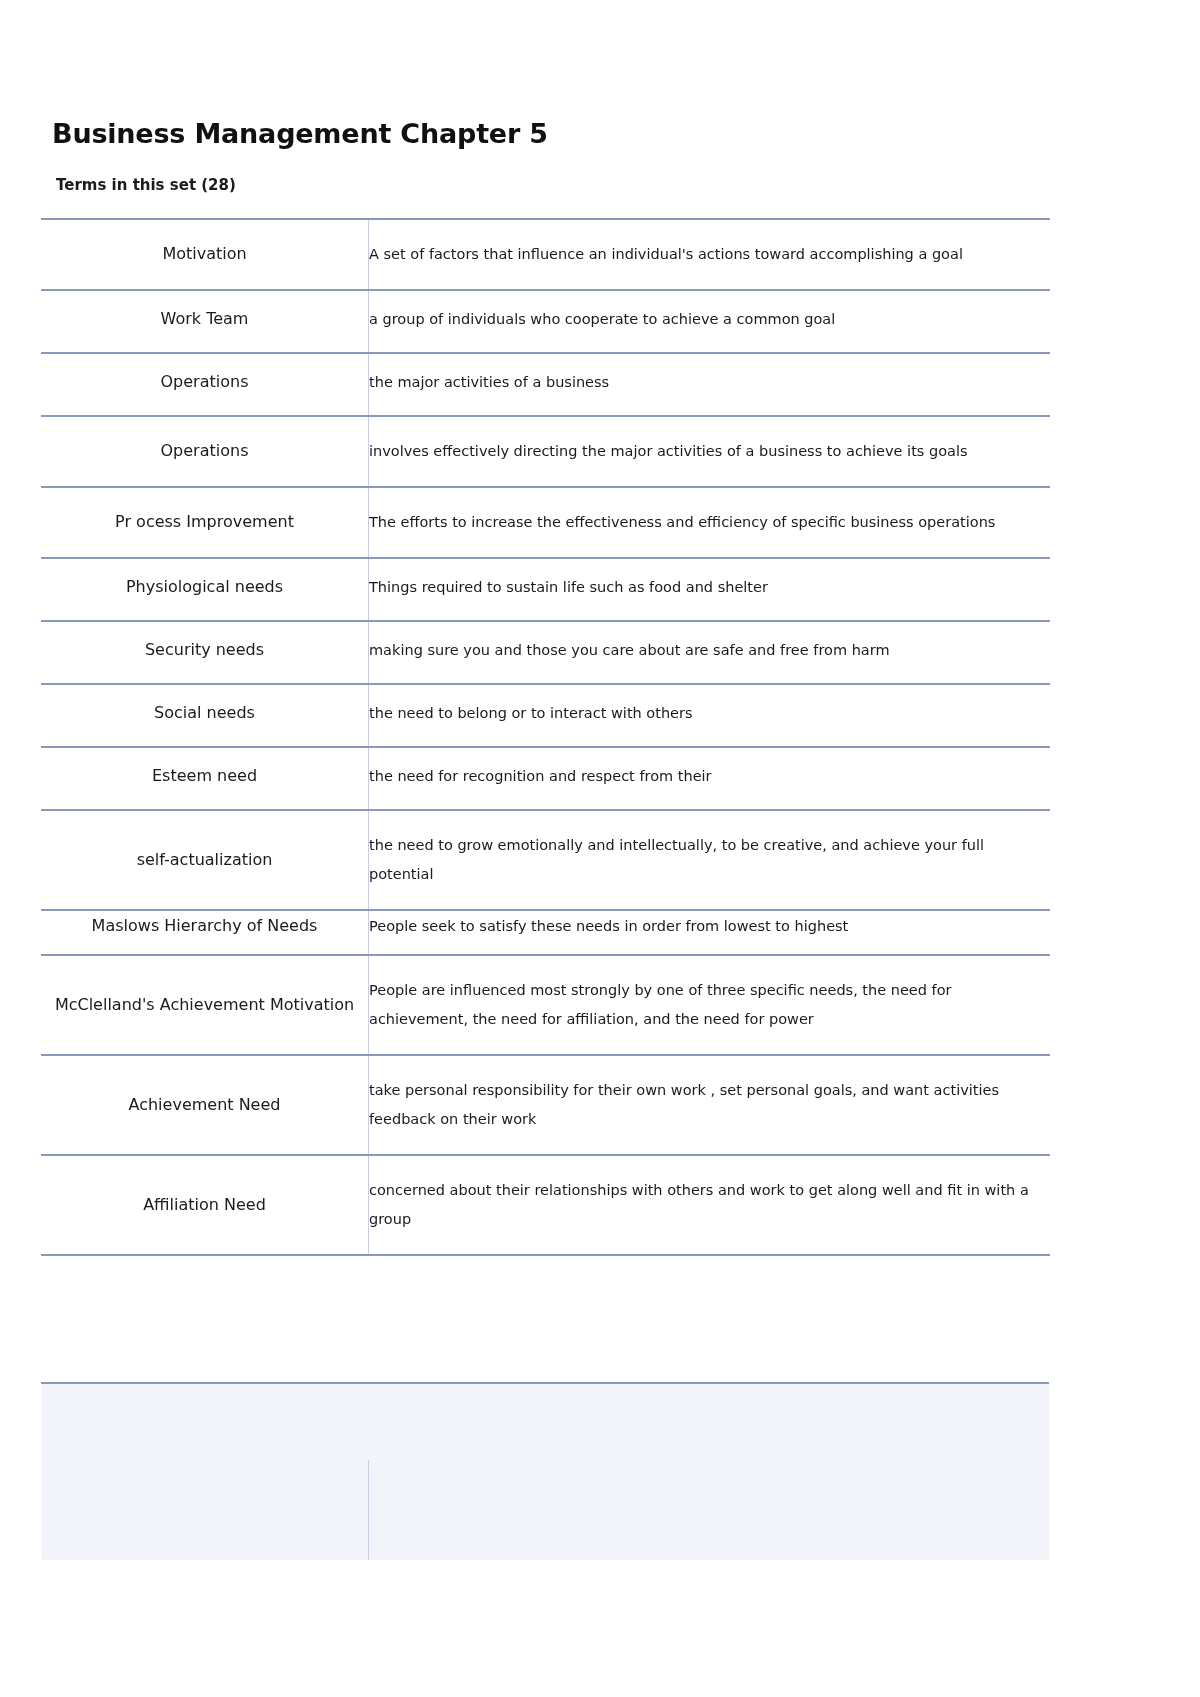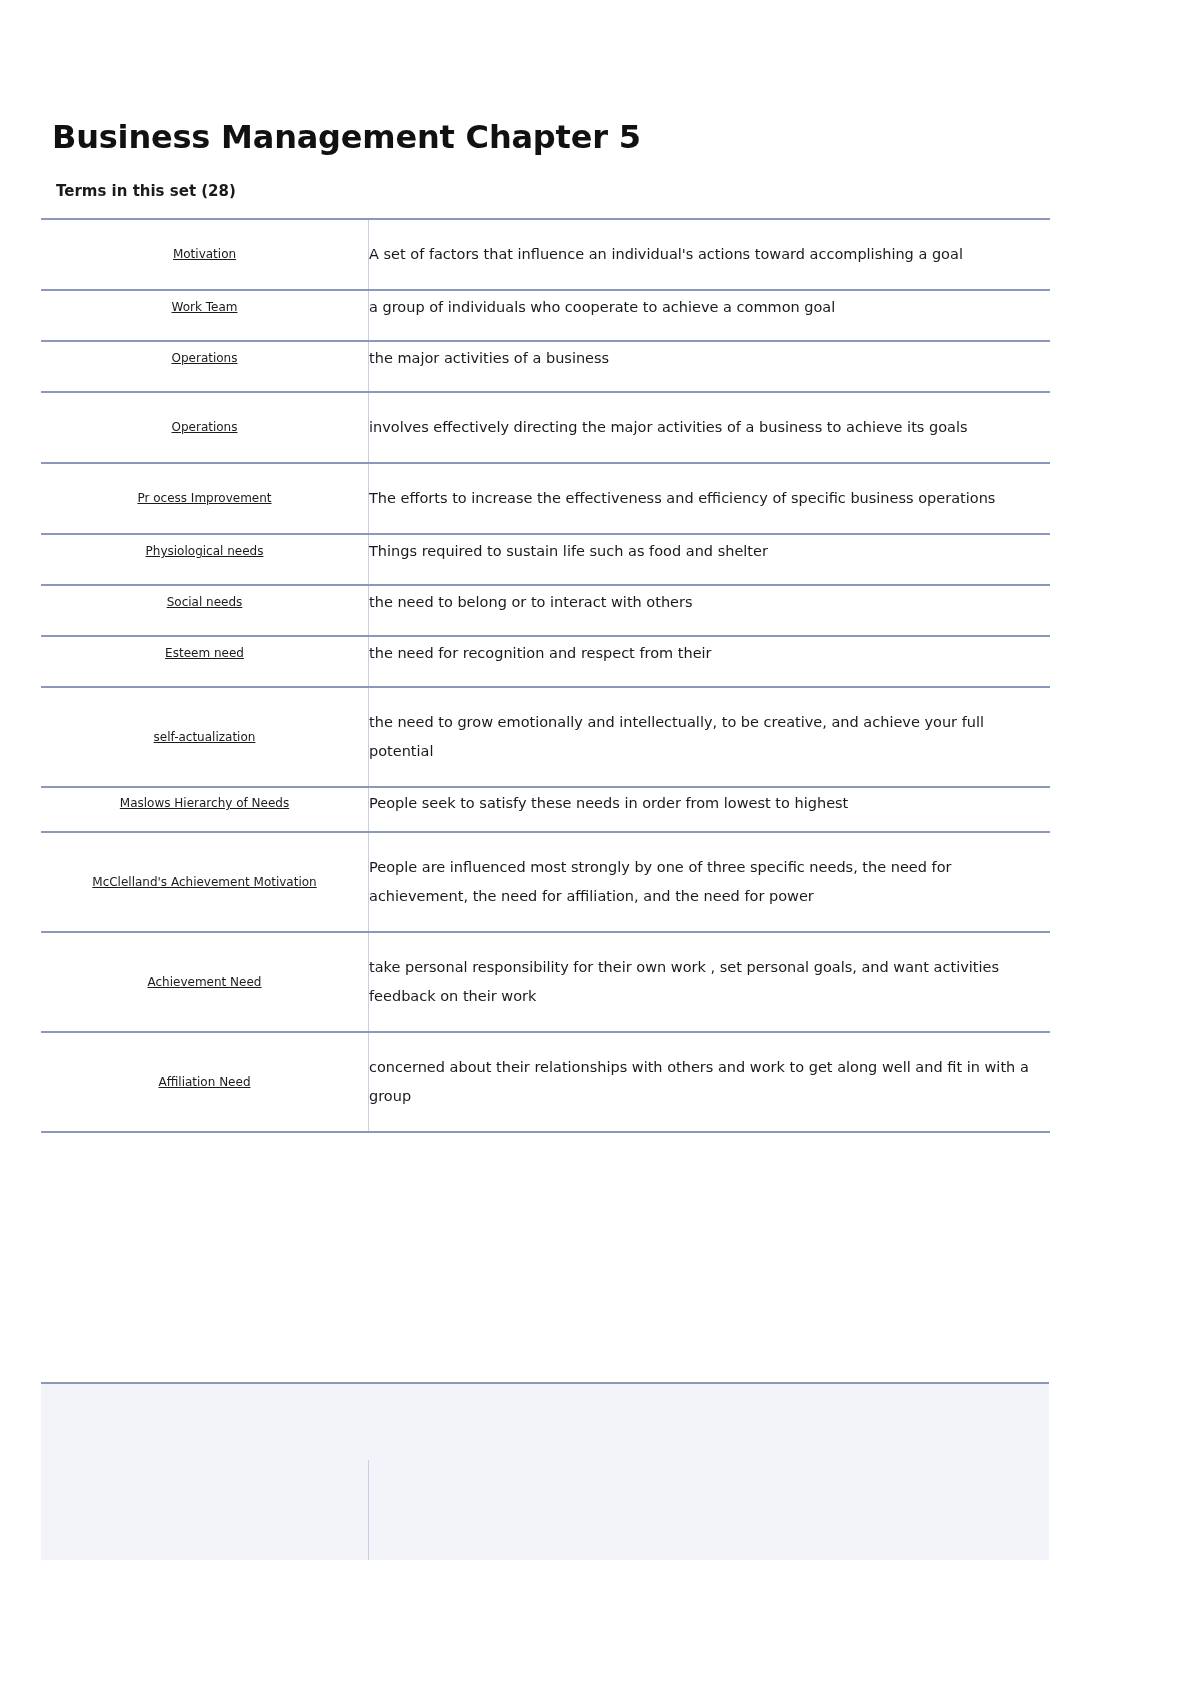--- a/index.html
+++ b/index.html
@@ -22,21 +22,21 @@
     height: 1697px;
     background: #ffffff;
   }
   .header {
     position: absolute;
     left: 52px;
     top: 118px;
     width: 1000px;
   }
   .doc-title {
-    font-size: 32px;
+    font-size: 27px;
     font-weight: bold;
     letter-spacing: -0.2px;
     color: #111111;
     margin: 0;
     line-height: 1.2;
   }
   .set-count {
     font-size: 15px;
     font-weight: bold;
     color: #1b1b1b;
@@ -59,37 +59,36 @@
     border-bottom: 2px solid #8b97bb;
   }
   .terms-table td {
     vertical-align: middle;
     padding: 0;
   }
   .col-term {
     width: 327px;
     text-align: center;
     padding: 16px 26px 16px 22px;
-    font-size: 12px;
+    font-size: 16px;
     line-height: 1.55;
     color: #1b1b1b;
     border-right: 1px solid #c9cfe2;
-    text-decoration: underline;
   }
   .col-def {
     width: 681px;
     text-align: left;
     padding: 16px 26px 16px 32px;
     font-size: 14.5px;
     line-height: 2.0;
     color: #1b1b1b;
   }
   
   .r-tall   .col-term, .r-tall   .col-def { padding-top: 20px;  padding-bottom: 20px; }
-  .r-short  .col-term, .r-short  .col-def { padding-top: 2px;  padding-bottom: 18px; }
+  .r-short  .col-term, .r-short  .col-def { padding-top: 14px;  padding-bottom: 18px; }
   .r-xshort .col-term, .r-xshort .col-def { padding-top: 1px;  padding-bottom: 13px; }
 
   .continuation {
     position: absolute;
     left: 41px;
     top: 1382px;
     width: 1008px;
     height: 176px;
     background: #f2f4f9;
     border-top: 2px solid #8b97bb;
@@ -133,20 +132,24 @@
         </tr>
         <tr class="r-tall">
           <td class="col-term">Pr   ocess Improvement</td>
           <td class="col-def">The efforts to increase the effectiveness and efficiency of specific business operations</td>
         </tr>
         <tr class="r-short">
           <td class="col-term">Physiological needs</td>
           <td class="col-def">Things required to sustain life such as food and shelter</td>
         </tr>
         <tr class="r-short">
+          <td class="col-term">Security needs</td>
+          <td class="col-def">making sure you and those you care about are safe and free from harm</td>
+        </tr>
+        <tr class="r-short">
           <td class="col-term">Social needs</td>
           <td class="col-def">the need to belong or to interact with others</td>
         </tr>
         <tr class="r-short">
           <td class="col-term">Esteem need</td>
           <td class="col-def">the need for recognition and respect from their</td>
         </tr>
         <tr class="r-tall">
           <td class="col-term">self-actualization</td>
           <td class="col-def">the need to grow emotionally and intellectually, to be creative, and achieve your full potential</td>

